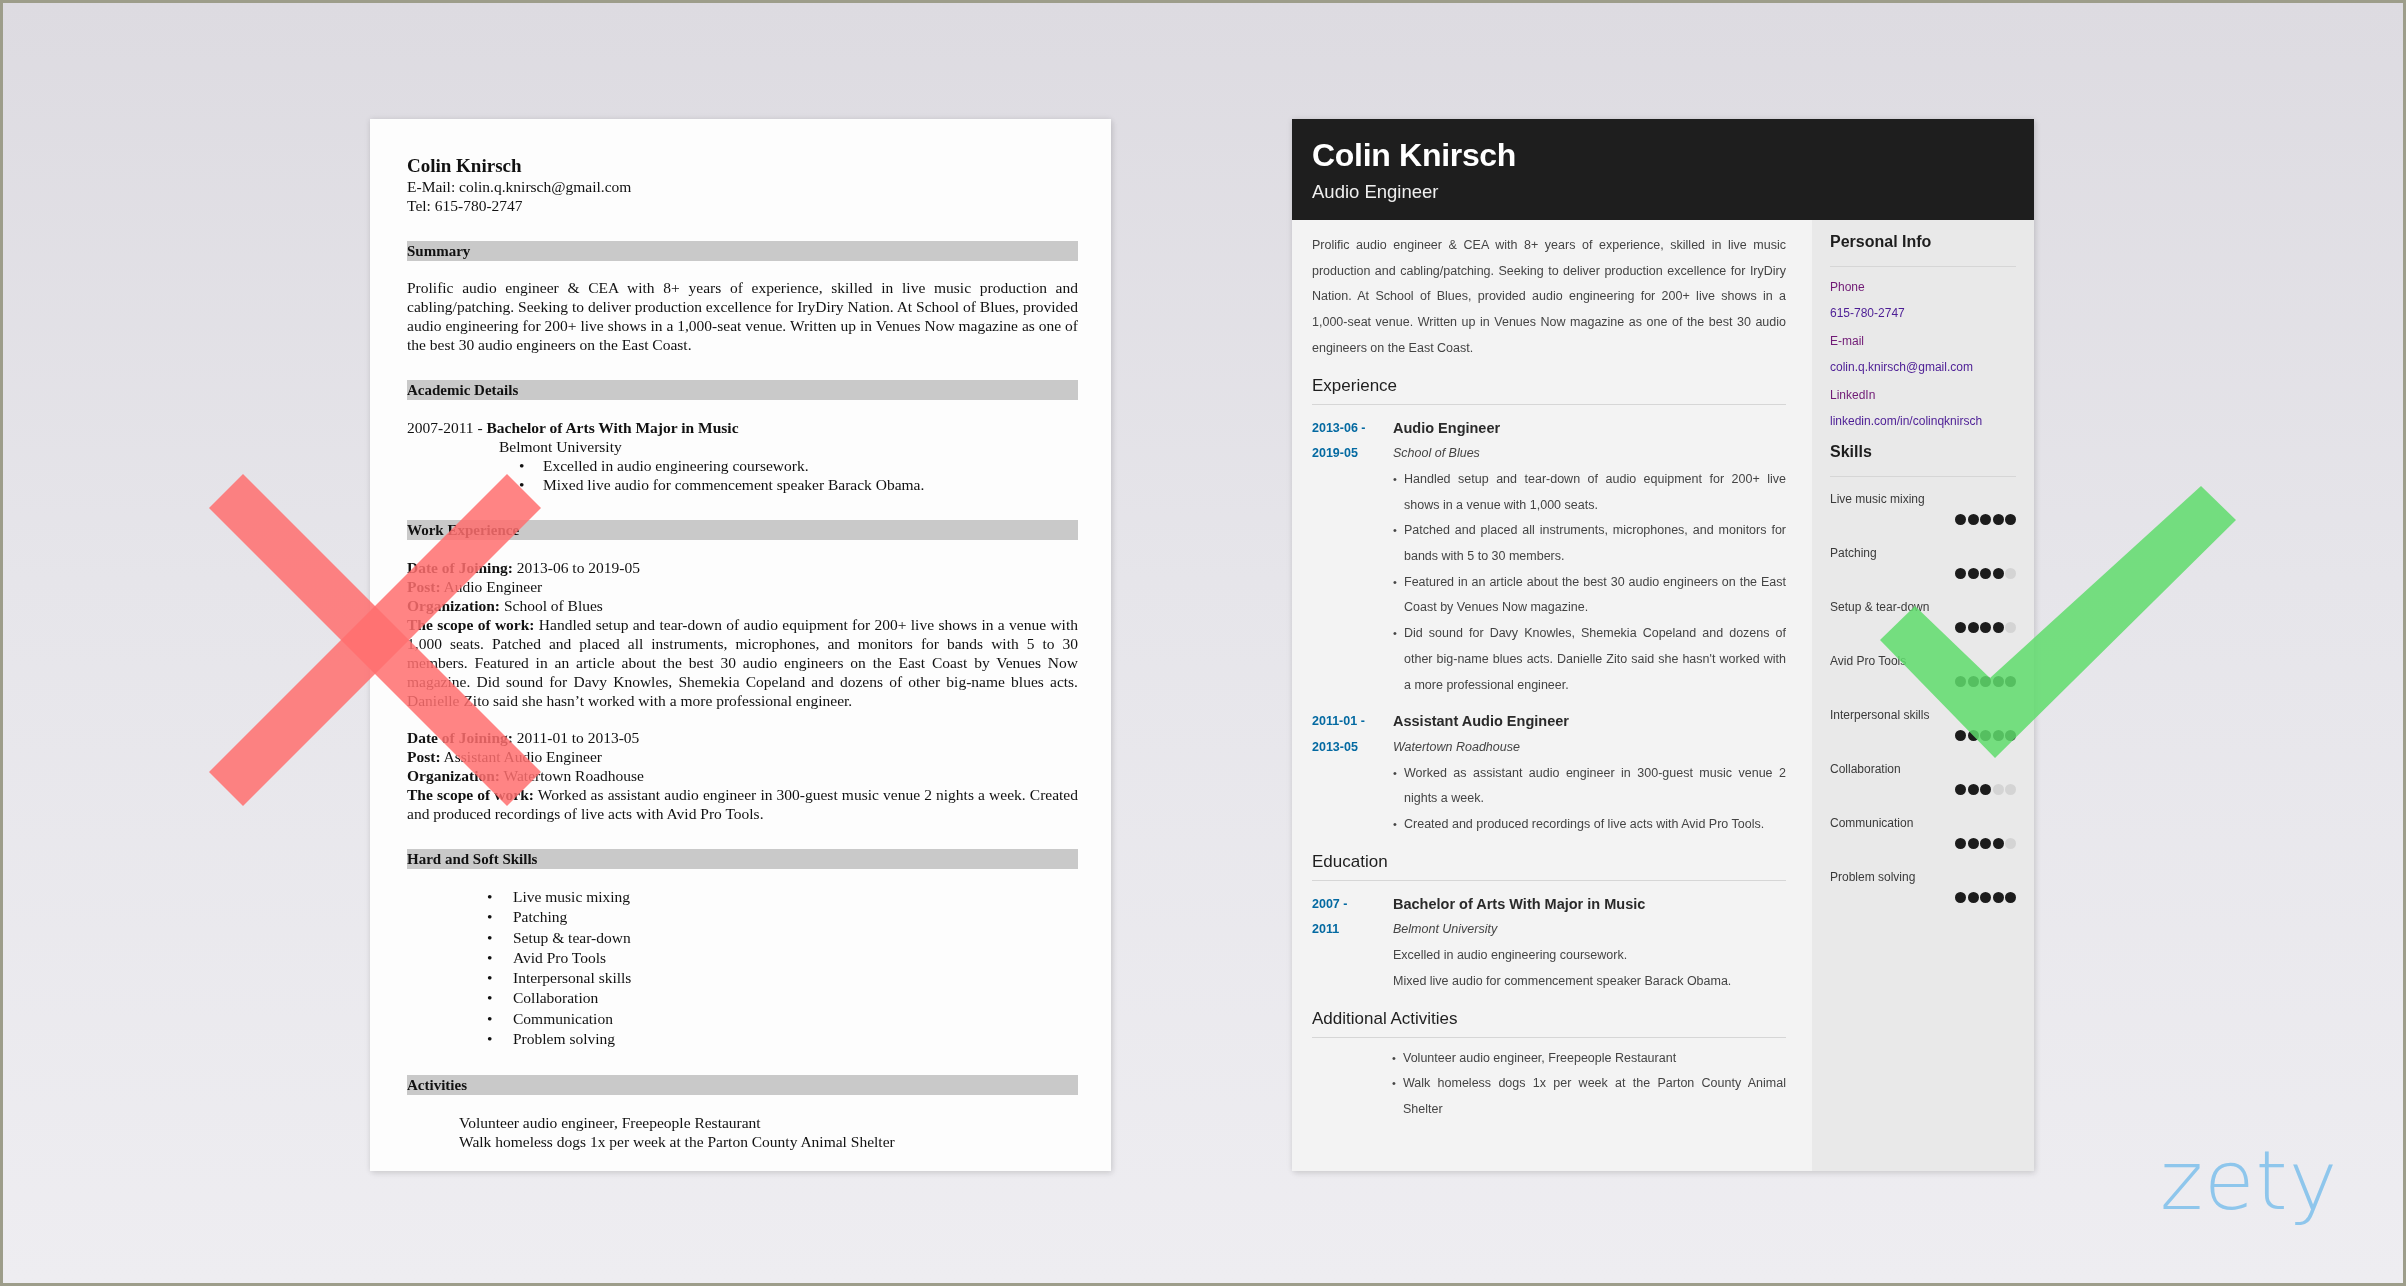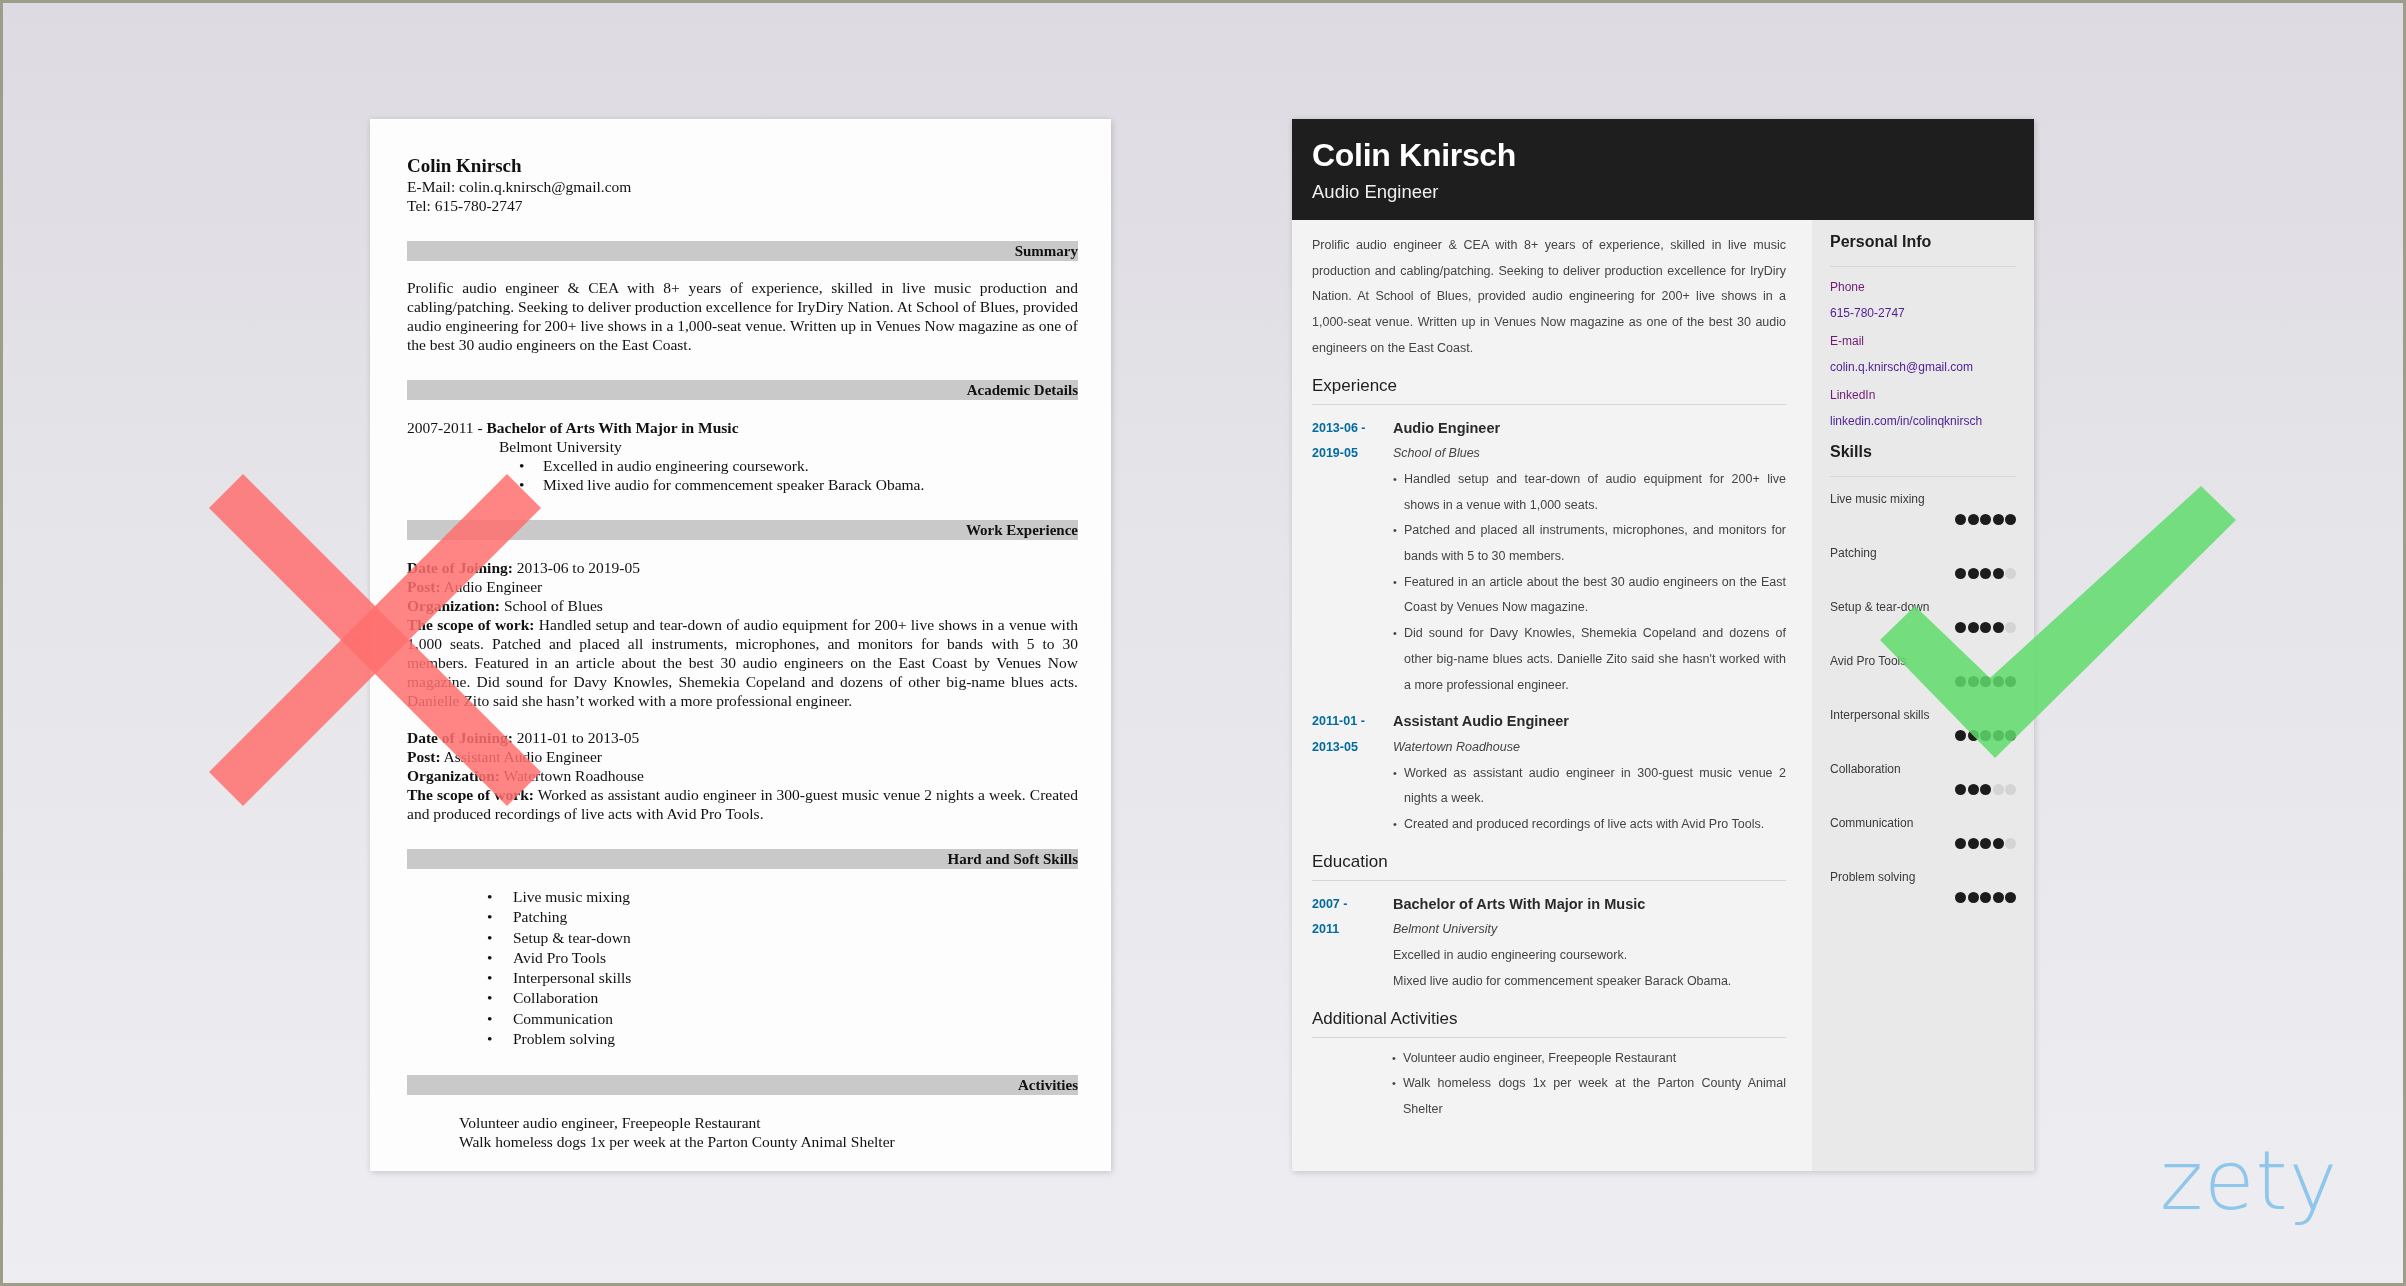--- a/index.html
+++ b/index.html
@@ -23,21 +23,21 @@
     font-family: "Liberation Serif", serif;
     color: #111;
     font-size: 15.5px;
     line-height: 19px;
   }
   .pl-inner { position: absolute; left: 37px; top: 36px; width: 671px; }
   .pl-name { font-weight: bold; font-size: 19px; line-height: 22px; }
   .pl-contact { font-size: 15.5px; line-height: 19px; }
   .pl-bar {
     background: #c9c9c9; height: 20px; margin-top: 26px;
-    text-align: right; font-weight: bold; font-size: 15px; line-height: 20px;
+    text-align: left; font-weight: bold; font-size: 15px; line-height: 20px;
   }
   .pl-bar.first { margin-top: 26px; }
   .pl-para { text-align: justify; margin-top: 17px; }
   .pl-edu-head { margin-top: 18px; }
   .pl-edu-head b { font-weight: bold; }
   .pl-school { padding-left: 92px; }
   .pl-bullets { list-style: none; padding-left: 112px; }
   .pl-bullets li { position: relative; padding-left: 24px; }
   .pl-bullets li::before { content: "•"; position: absolute; left: 0; top: 0; }
   .pl-job { margin-top: 18px; text-align: justify; }

